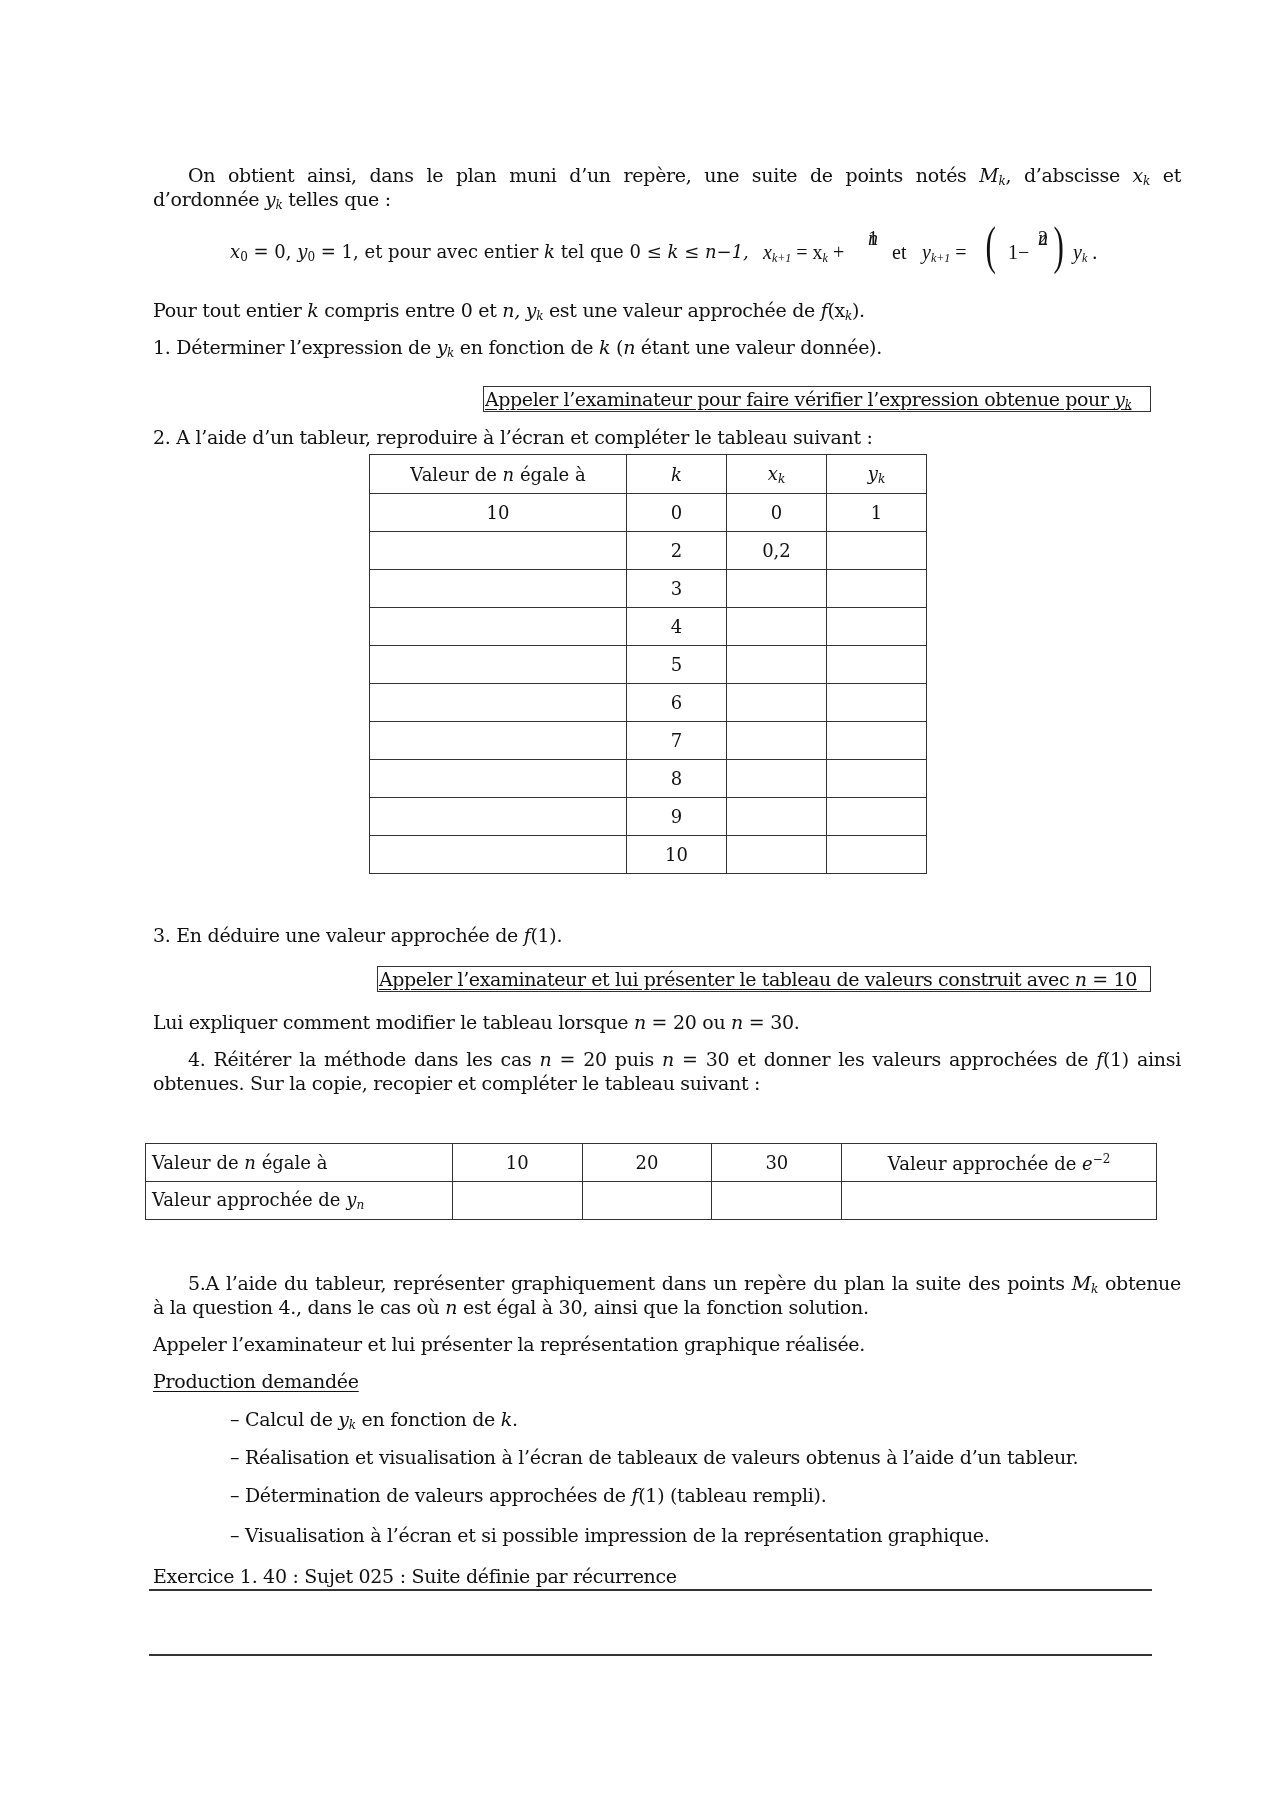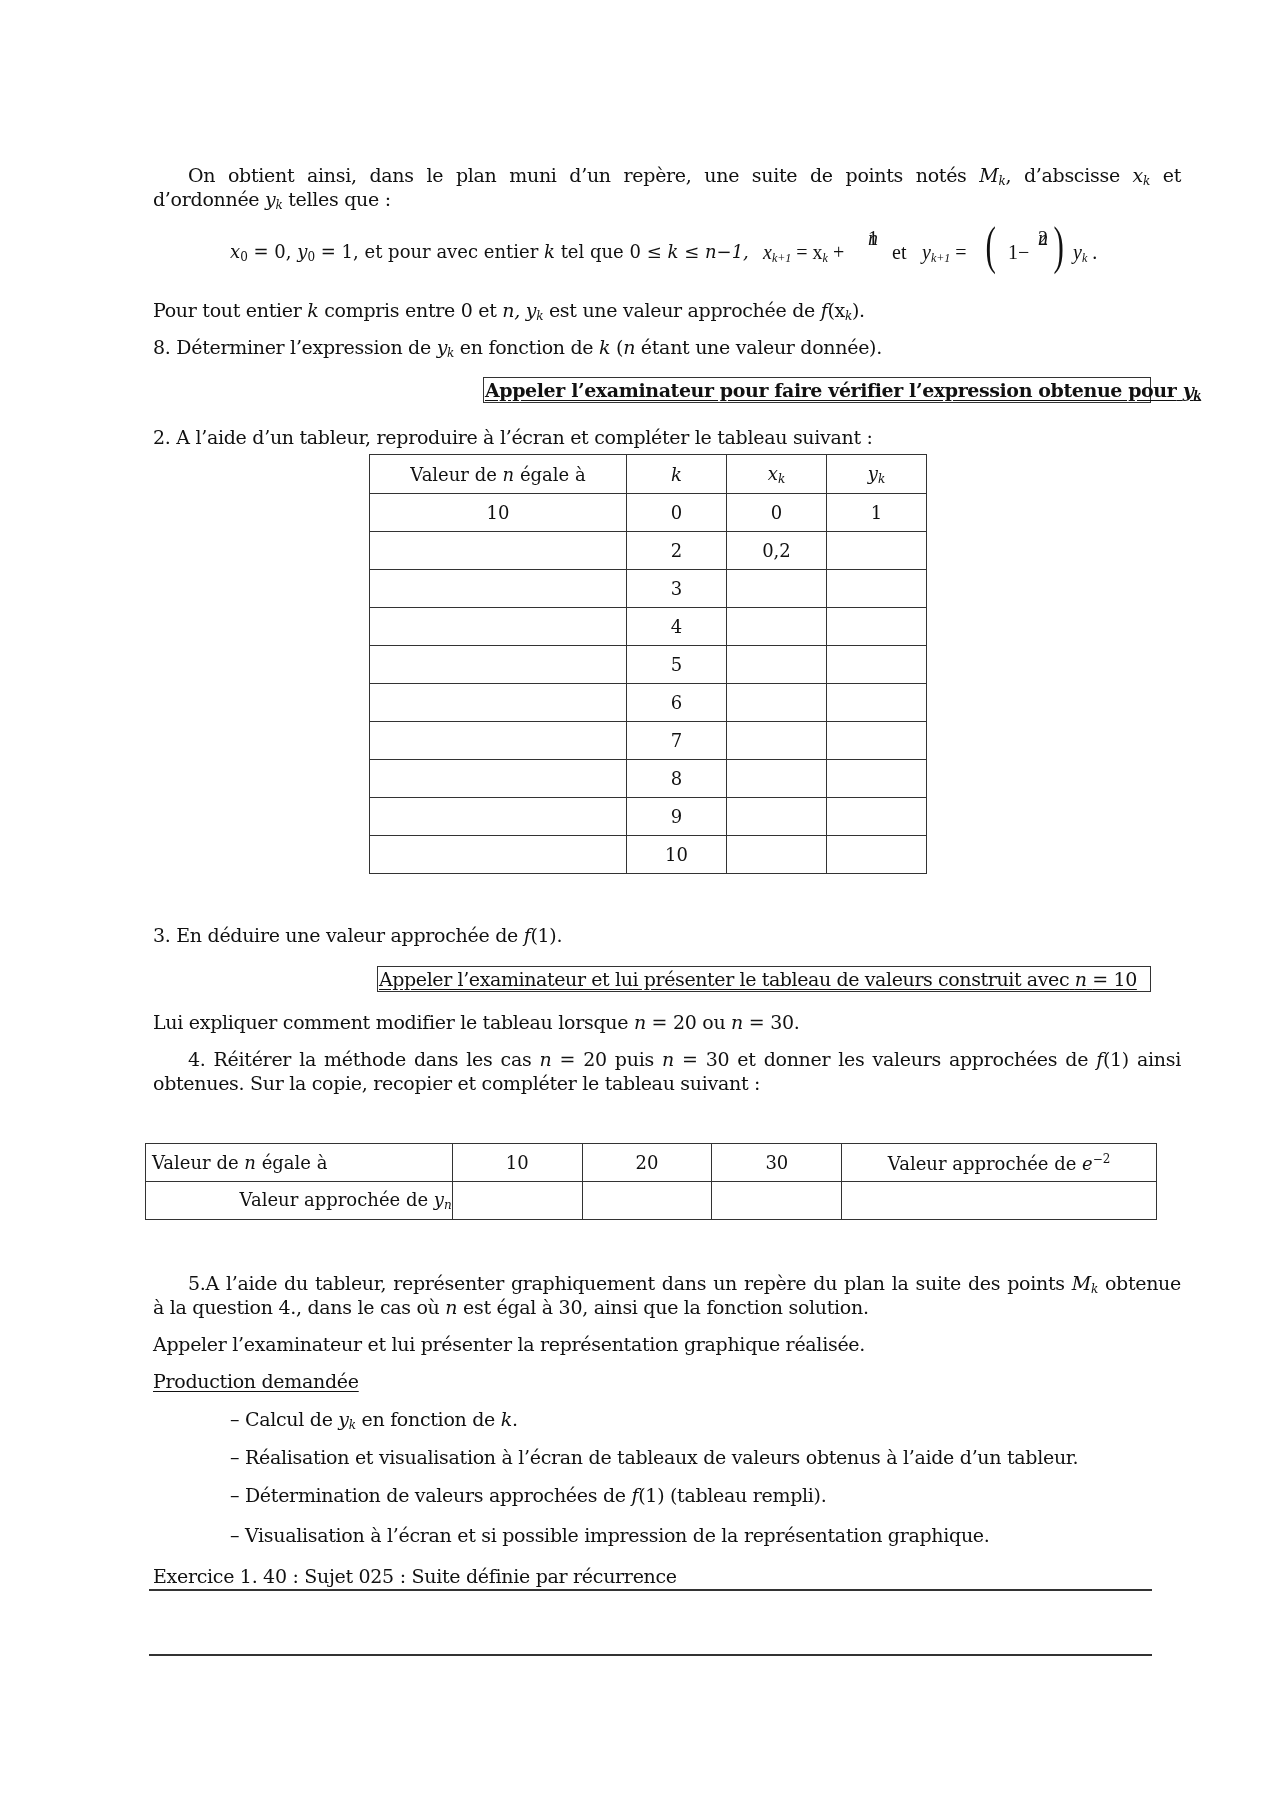--- a/index.html
+++ b/index.html
@@ -92,29 +92,29 @@
   <span>Pour tout entier</span>
   <i>k</i>
   <span>compris entre 0 et</span>
   <i>n,</i>
   <i>y</i><sub>k</sub>
   <span>est une valeur approchée de</span>
   <i>f</i><span>(x</span><sub>k</sub><span>).</span>
 </div>
 
 <div class="p" style="top:335px;">
-  <span>8. Déterminer l’expression de</span>
+  <span>1. Déterminer l’expression de</span>
   <i>y</i><sub>k</sub>
   <span>en fonction de</span>
   <i>k</i>
   <span>(</span><i>n</i>
   <span>étant une valeur donnée).</span>
 </div>
 
-<div class="box" style="left:483px; top:377px; width:664px;font-weight:bold;">
+<div class="box" style="left:483px; top:386px; width:664px;">
   <span>Appeler l’examinateur pour faire vérifier l’expression obtenue pour</span>
   <i>y</i><sub>k</sub>
 </div>
 
 <div class="p" style="top:425px;">2. A l’aide d’un tableur, reproduire à l’écran et compléter le tableau suivant :</div>
 
 <table class="grid" style="left:369px; top:454px; width:558px;">
   <colgroup>
       <col style="width:257px">
       <col style="width:100px">
@@ -241,21 +241,21 @@
     </td>
     <td>10</td>
     <td>20</td>
     <td>30</td>
     <td>
       <span>Valeur approchée de</span>
       <i>e</i><sup>−2</sup>
     </td>
   </tr>
   <tr style="height:38px">
-    <td style="text-align:right; padding-left:6px;">
+    <td style="text-align:left; padding-left:6px;">
       <span>Valeur approchée de</span>
       <i>y</i><sub>n</sub>
     </td>
     <td></td>
     <td></td>
     <td></td>
     <td></td>
   </tr>
 </tbody>
   </table>

